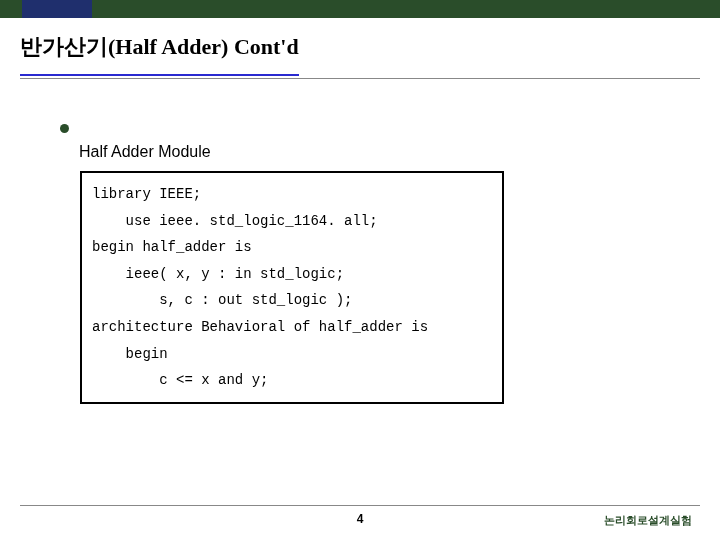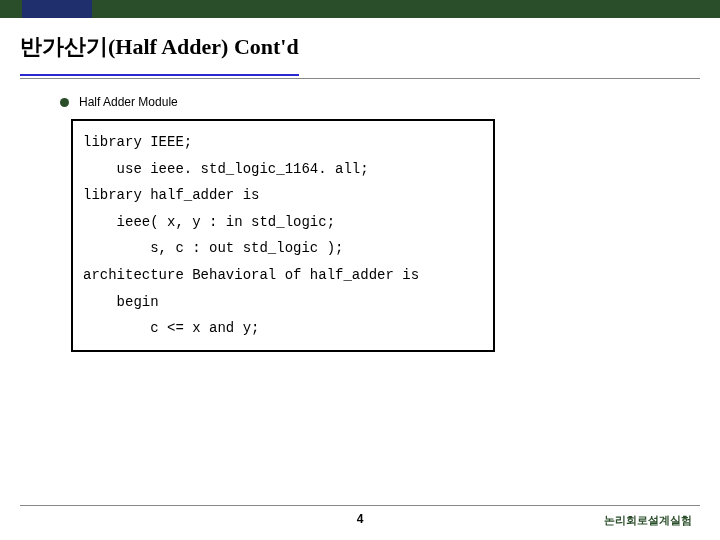--- a/index.html
+++ b/index.html
@@ -52,31 +52,32 @@
   .bullet {
     width: 9px;
     height: 9px;
     background: #2a4d2a;
     border-radius: 50%;
     margin-right: 10px;
     flex-shrink: 0;
   }
   .bullet-text {
     font-family: Arial, sans-serif;
-    font-size: 12px;
+    font-size: 16px;
     color: #000;
+    margin-top: 48px;
   }
   .code-box {
     border: 2px solid #000;
     width: 400px;
     padding: 8px 10px 8px 10px;
     font-family: "Courier New", monospace;
     font-size: 14px;
     line-height: 1.9;
-    margin-left: 11px;
+    margin-left: 20px;
   }
   .code-line { white-space: pre; }
   .footer {
     position: absolute;
     bottom: 14px;
     left: 20px;
     right: 20px;
   }
   .footer-line {
     border: none;
@@ -114,21 +115,21 @@
 <div class="content">
   <div class="bullet-row">
     <span class="bullet"></span>
     <span class="bullet-text">Half Adder Module</span>
   </div>
 
   <div class="code-box">
     <div class="code-line">library IEEE;</div>
     <div class="code-line">    use ieee. std_logic_1164. all;</div>
     <div class="code-line"></div>
-    <div class="code-line">library half_adder is</div>
+    <div class="code-line">begin half_adder is</div>
     <div class="code-line">    ieee( x, y : in std_logic;</div>
     <div class="code-line">        s, c : out std_logic );</div>
     <div class="code-line"></div>
     <div class="code-line">architecture Behavioral of half_adder is</div>
     <div class="code-line">    begin</div>
     <div class="code-line">        c &lt;= x and y;</div>
   </div>
 </div>
 
 <div class="footer">

